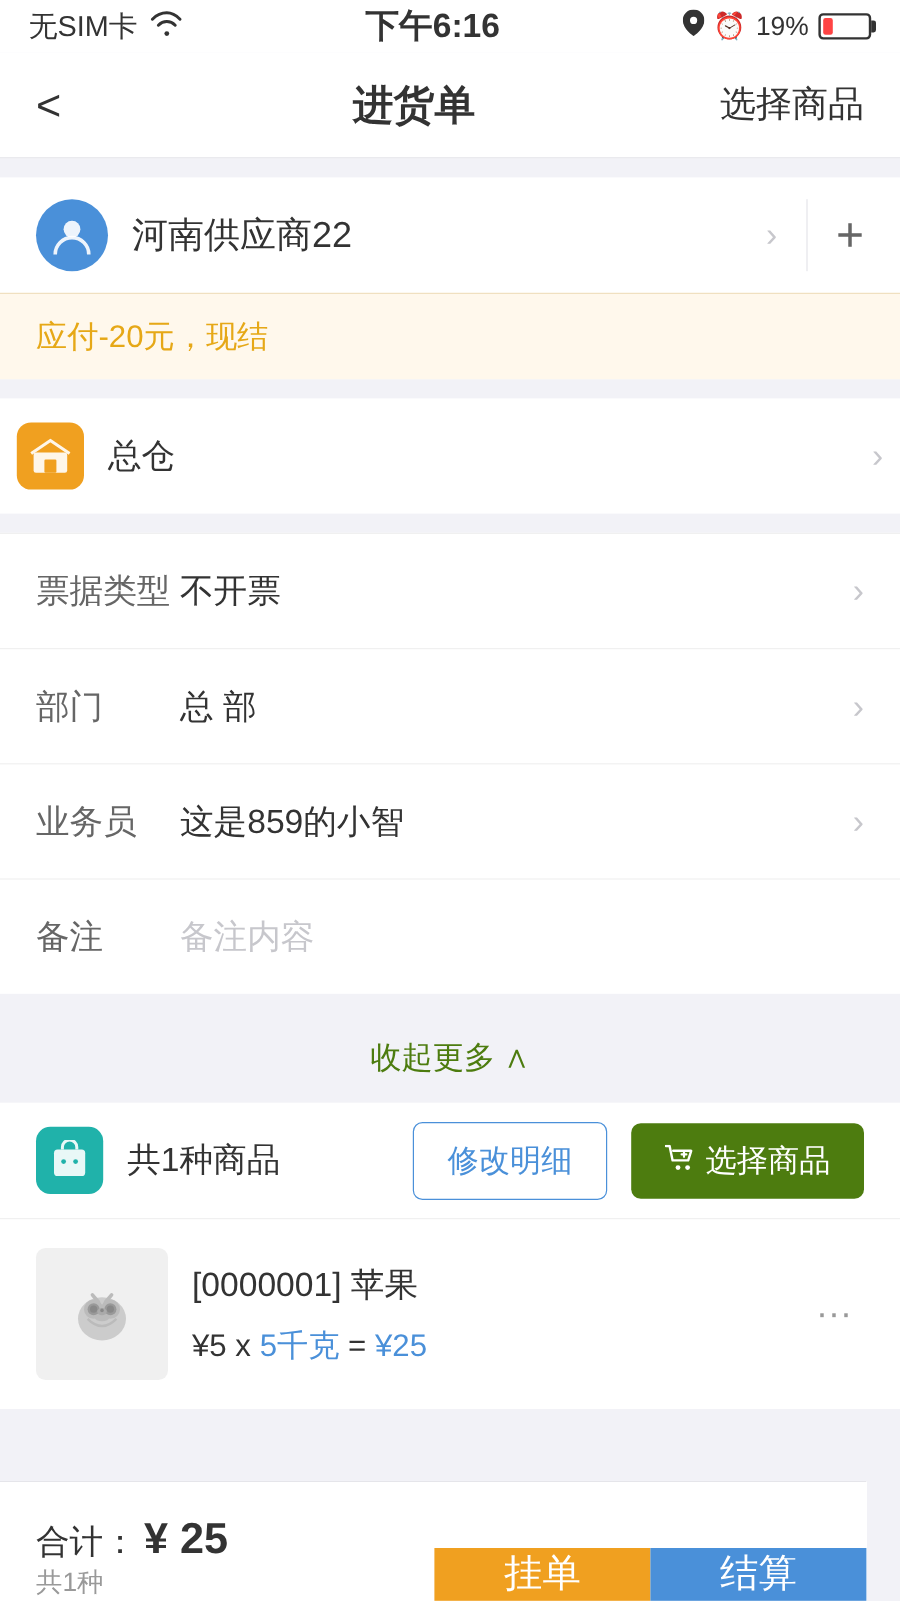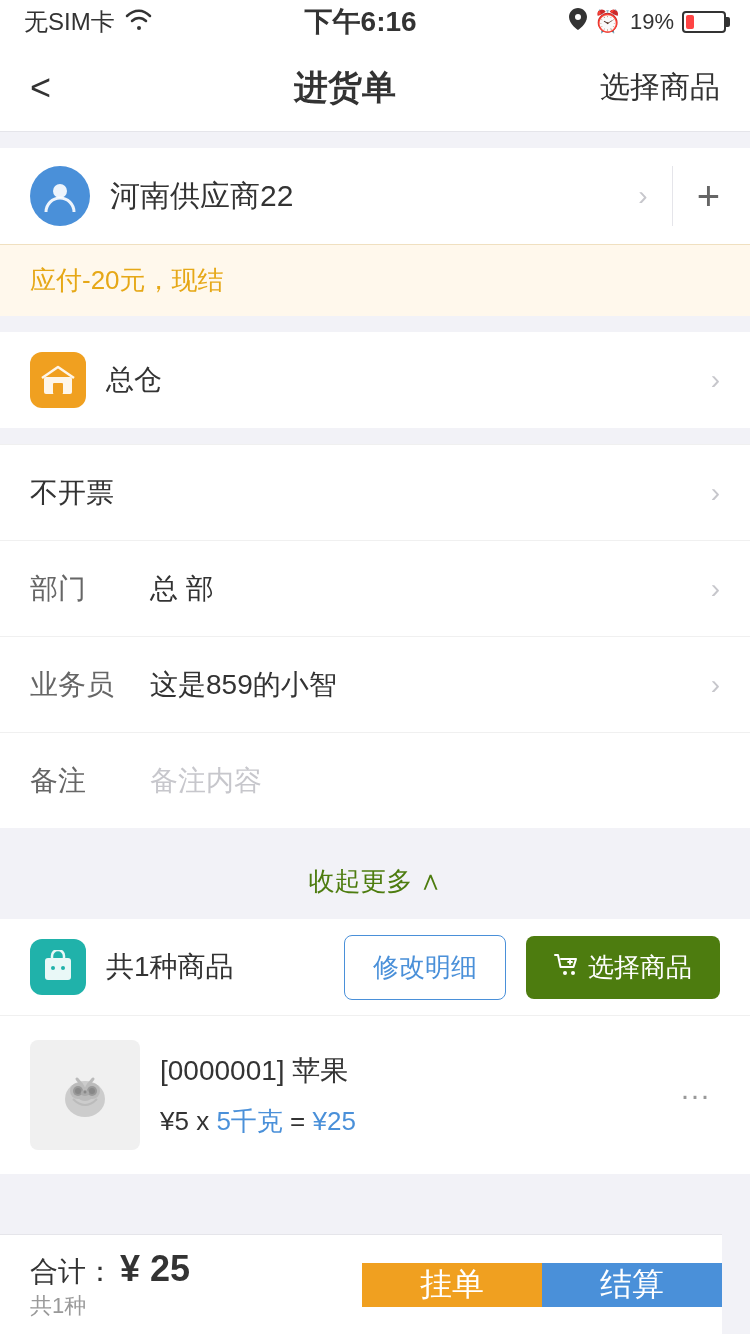--- a/index.html
+++ b/index.html
@@ -166,21 +166,21 @@
       color: #333;
     }
     .row-value.placeholder {
       color: #c7c7cc;
     }
 
     
     .warehouse-row {
       display: flex;
       align-items: center;
-      padding: 0 30px;
+      padding: 0 14px;
       height: 96px;
       background: #fff;
       cursor: pointer;
     }
 
     
     .collapse-bar {
       background: #f2f2f7;
       text-align: center;
       padding: 20px 0;
@@ -272,21 +272,21 @@
     }
 
     
     .bottom-bar {
       position: fixed;
       bottom: 0;
       left: 0;
       width: 722px;
       height: 100px;
       display: flex;
-      align-items: center;
+      align-items: flex-end;
       background: #fff;
       border-top: 1px solid #e5e5ea;
     }
     .total-area {
       flex: 1;
       display: flex;
       flex-direction: column;
       justify-content: center;
       padding: 0 30px;
     }
@@ -385,20 +385,21 @@
       </svg>
     </div>
     <div class="row-value">总仓</div>
     <span class="chevron-right">›</span>
   </div>
 </div>
 
 <div class="section">
 
   <div class="form-row">
+    <div class="row-label">票据类型</div>
     <div class="row-value">不开票</div>
     <span class="chevron-right">›</span>
   </div>
 
   <div class="form-row">
     <div class="row-label">部门</div>
     <div class="row-value">总 部</div>
     <span class="chevron-right">›</span>
   </div>
 

